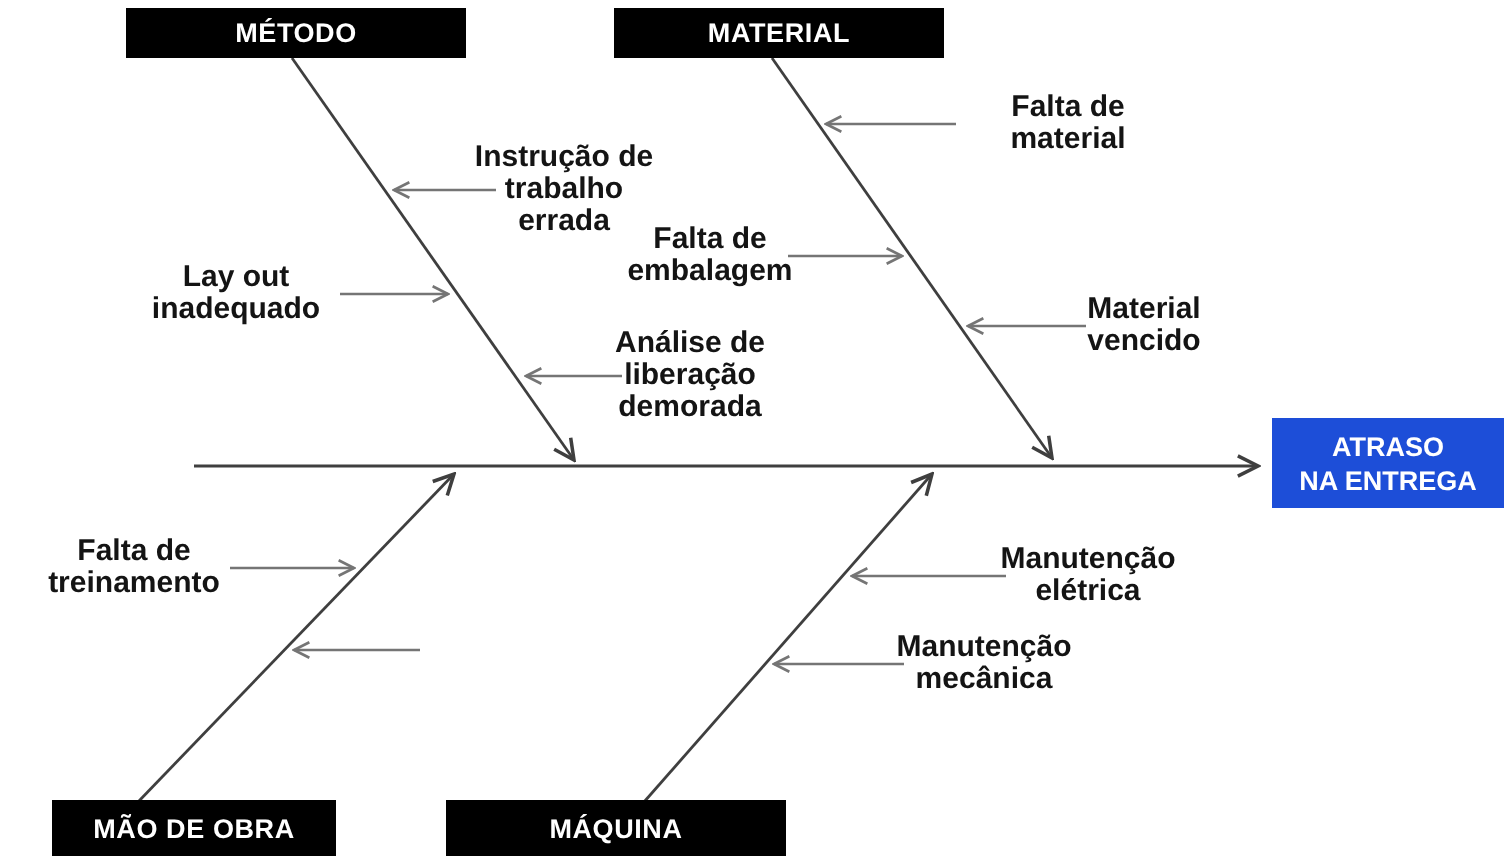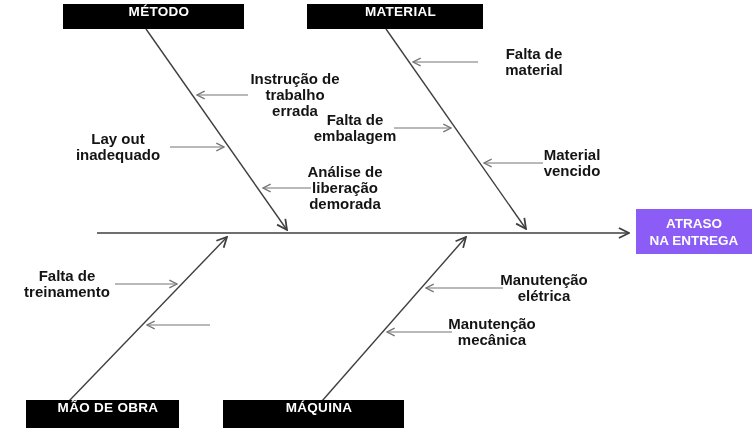--- a/index.html
+++ b/index.html
@@ -11,30 +11,30 @@
     font-family: "Liberation Sans", sans-serif;
     overflow: hidden;
     border-bottom: 1px solid #cfcfcf;
   }
   .lines { position: absolute; left: 0; top: 0; }
   .cat-box {
     position: absolute;
     background: #000000;
     color: #ffffff;
     display: flex;
+    align-items: center;
     justify-content: center;
     font-weight: bold;
     font-size: 13.5px;
     letter-spacing: 0.3px;
-    padding-left: 11px;
   }
   .effect-box {
     position: absolute;
     left: 636px; top: 209px; width: 116px; height: 45px;
-    background: #8b5cf6;
+    background: #1d4ed8;
     color: #ffffff;
     display: flex;
     align-items: center;
     justify-content: center;
     font-weight: bold;
     font-size: 13.5px;
     text-align: center;
     line-height: 17px;
     white-space: pre-line;
   }
@@ -47,21 +47,21 @@
     line-height: 16px;
     text-align: center;
     white-space: pre-line;
   }
   
   .box-metodo   { left: 63px;  top: 4px;   width: 170px; height: 25px; }
   .box-material { left: 307px; top: 4px;   width: 165px; height: 25px; }
   .box-mao      { left: 26px;  top: 400px; width: 142px; height: 28px; }
   .box-maquina  { left: 223px; top: 400px; width: 170px; height: 28px; }
   
-  .c-instrucao   { left: 247px; top: 71px;  }
+  .c-instrucao   { left: 234px; top: 71px;  }
   .c-layout      { left: 70px;  top: 131px; }
   .c-analise     { left: 297px; top: 164px; }
   .c-fmaterial   { left: 486px; top: 46px;  }
   .c-fembalagem  { left: 307px; top: 112px; }
   .c-mvencido    { left: 524px; top: 147px; }
   .c-ftreina     { left: 19px;  top: 268px; }
   .c-erro        { left: 207px; top: 309px; }
   .c-meletrica   { left: 496px; top: 272px; }
   .c-mmecanica   { left: 444px; top: 316px; }
 </style>

